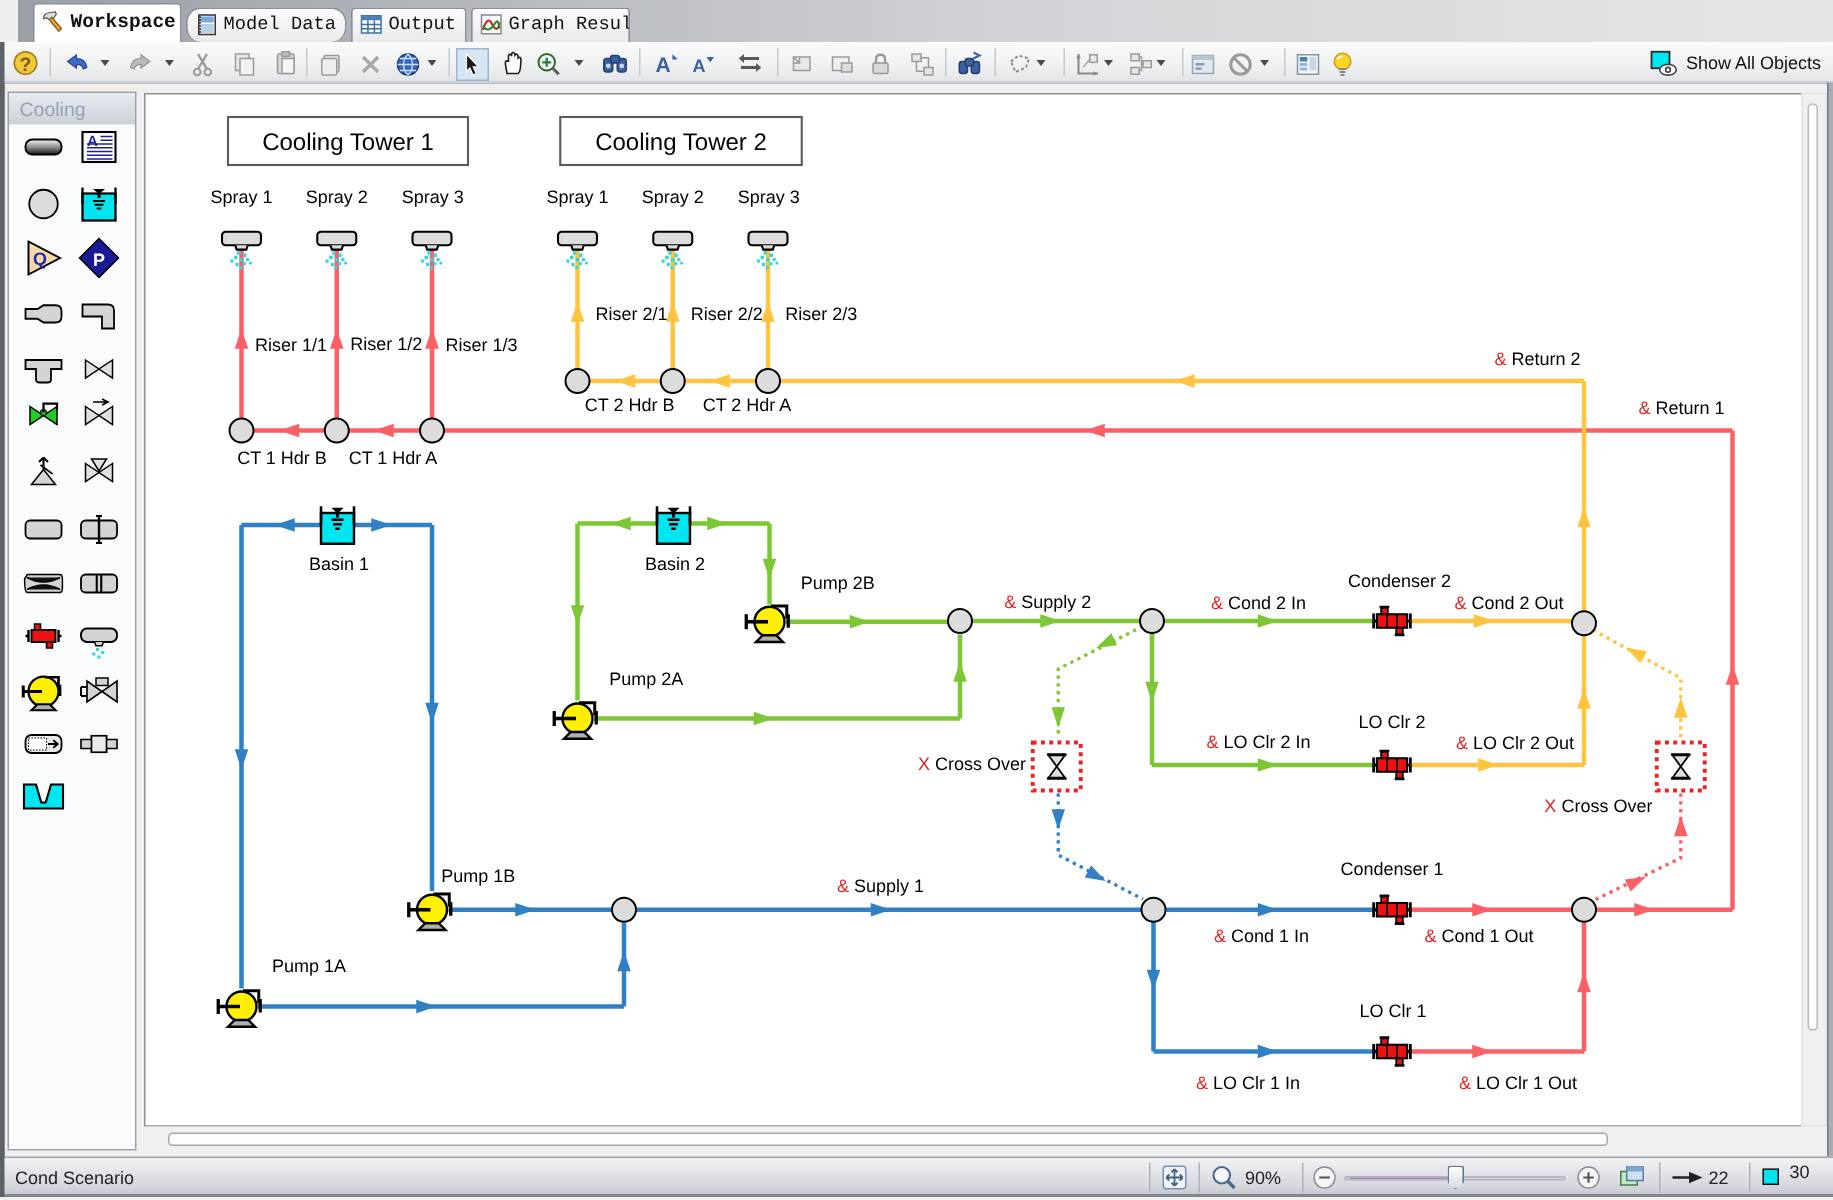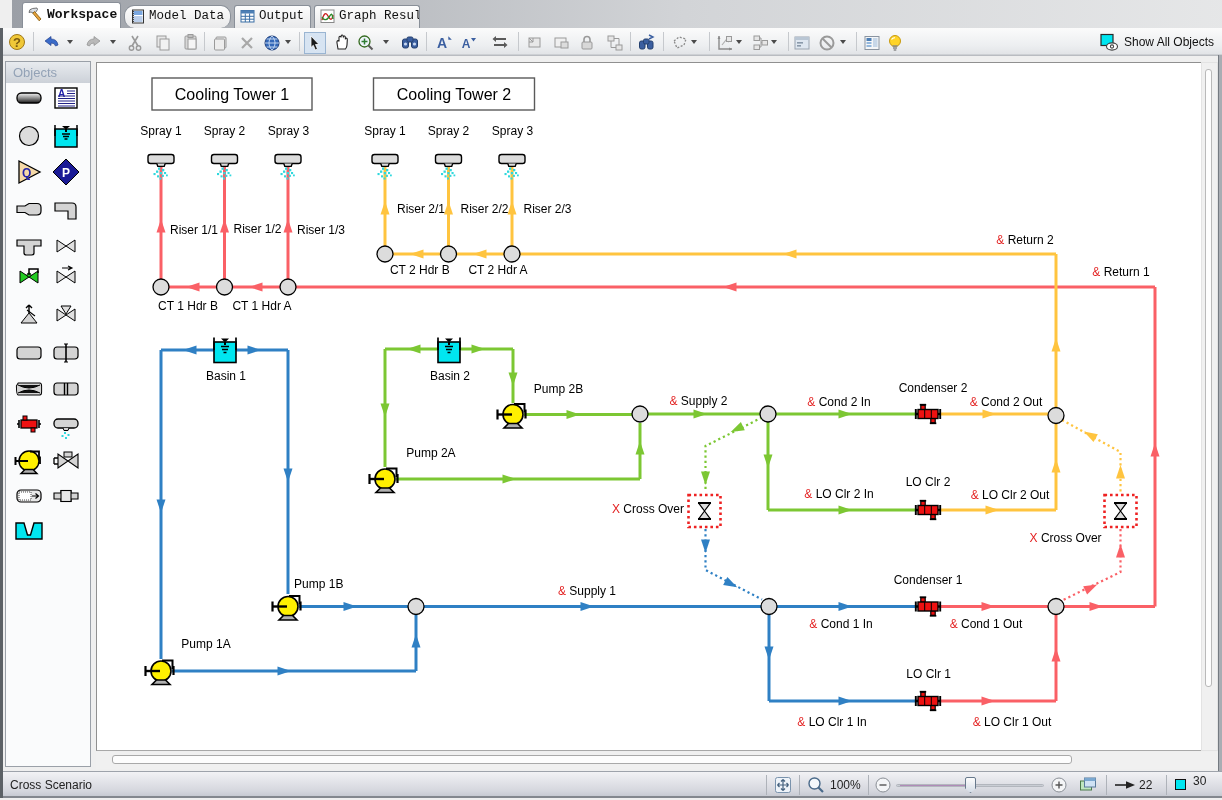--- a/index.html
+++ b/index.html
@@ -273,21 +273,21 @@
         </svg>
       </div>
     <div id="showall"><svg width="22" height="20" viewBox="0 0 22 20" style="margin-right:4px">
           <rect x="3" y="2.5" width="12" height="11" fill="#00e6f0" stroke="#2a2a2a" stroke-width="1.2"></rect>
           <ellipse cx="14" cy="14.5" rx="5.5" ry="3.6" fill="#fff" stroke="#444" stroke-width="1.1"></ellipse>
           <circle cx="14" cy="14.5" r="1.6" fill="none" stroke="#444" stroke-width="1.1"></circle>
         </svg>Show All Objects</div>
   </div>
   <div id="workspace">
     <div id="toolbox">
-        <div id="tbhead">Objects</div>
+        <div id="tbhead">Cooling</div>
       <svg width="84" height="480" viewBox="0 0 84 480" style="position:absolute;left:0;top:22px">
         <defs>
           <linearGradient id="pg" x1="0" y1="0" x2="0" y2="1">
             <stop offset="0" stop-color="#f8f8f8"></stop>
               <stop offset="0.5" stop-color="#909090"></stop>
               <stop offset="1" stop-color="#1a1a1a"></stop>
           </linearGradient>
           <g id="bowtie">
               <polygon points="-9,-6 0,0 -9,6" fill="#e0e0e0" stroke="#000"></polygon>
               <polygon points="9,-6 0,0 9,6" fill="#e0e0e0" stroke="#000"></polygon>
@@ -700,32 +700,32 @@
     <div id="vscroll">
         <div id="vthumb"></div>
       </div>
     <div id="hscroll">
         <div id="hthumb"></div>
       </div>
   </div>
   <div id="leftedge"></div>
   <div id="rightedge"></div>
   <div id="statusbar">
-    <div style="position:absolute;left:10px;top:6px;">Cross Scenario</div>
+    <div style="position:absolute;left:10px;top:6px;">Cond Scenario</div>
     <div class="ssep" style="left:766px"></div>
     <div style="position:absolute;left:773px;top:3px"><svg width="20" height="20" viewBox="0 0 20 20">
           <rect x="2.5" y="2.5" width="15" height="15" rx="2" fill="#eef3f9" stroke="#7a93ad"></rect>
           <path d="M10 4.5 V15.5 M4.5 10 H15.5 M10 4.5 l-2 2 M10 4.5 l2 2 M10 15.5 l-2 -2 M10 15.5 l2 -2 M4.5 10 l2 -2 M4.5 10 l2 2 M15.5 10 l-2 -2 M15.5 10 l-2 2" stroke="#44617e" stroke-width="1.2" fill="none"></path>
         </svg></div>
     <div class="ssep" style="left:799px"></div>
     <div style="position:absolute;left:806px;top:3px"><svg width="20" height="20" viewBox="0 0 20 20">
           <circle cx="8.5" cy="8.5" r="5.5" fill="#f4f8fc" stroke="#4a6a8a" stroke-width="1.4"></circle>
           <path d="M12.5 12.5 L17 17" stroke="#4a6a8a" stroke-width="2.2"></path>
         </svg></div>
-    <div style="position:absolute;left:830px;top:6px;">100%</div>
+    <div style="position:absolute;left:830px;top:6px;">90%</div>
     <div class="ssep" style="left:868px"></div>
     <div style="position:absolute;left:874px;top:4px"><svg width="18" height="18" viewBox="0 0 18 18">
           <circle cx="9" cy="9" r="7" fill="#f4f5f7" stroke="#8a8f96"></circle>
           <path d="M5.5 9 H12.5" stroke="#555" stroke-width="1.4"></path>
         </svg></div>
     <div style="position:absolute;left:896px;top:12px;width:148px;height:3px;background:#c9cdd4;border:1px solid #b2b6bd;border-radius:2px"></div>
     <div style="position:absolute;left:900px;top:13px;width:66px;height:1px;background:#b08ab8"></div>
     <div style="position:absolute;left:965px;top:5px;width:11px;height:16px;background:linear-gradient(#fdfdfd,#d4dce6);border:1px solid #68798c;border-radius:2px 2px 1px 1px;clip-path:polygon(0 0,100% 0,100% 70%,50% 100%,0 70%)"></div>
     <div style="position:absolute;left:1050px;top:4px"><svg width="18" height="18" viewBox="0 0 18 18">
           <circle cx="9" cy="9" r="7" fill="#f4f5f7" stroke="#8a8f96"></circle>

